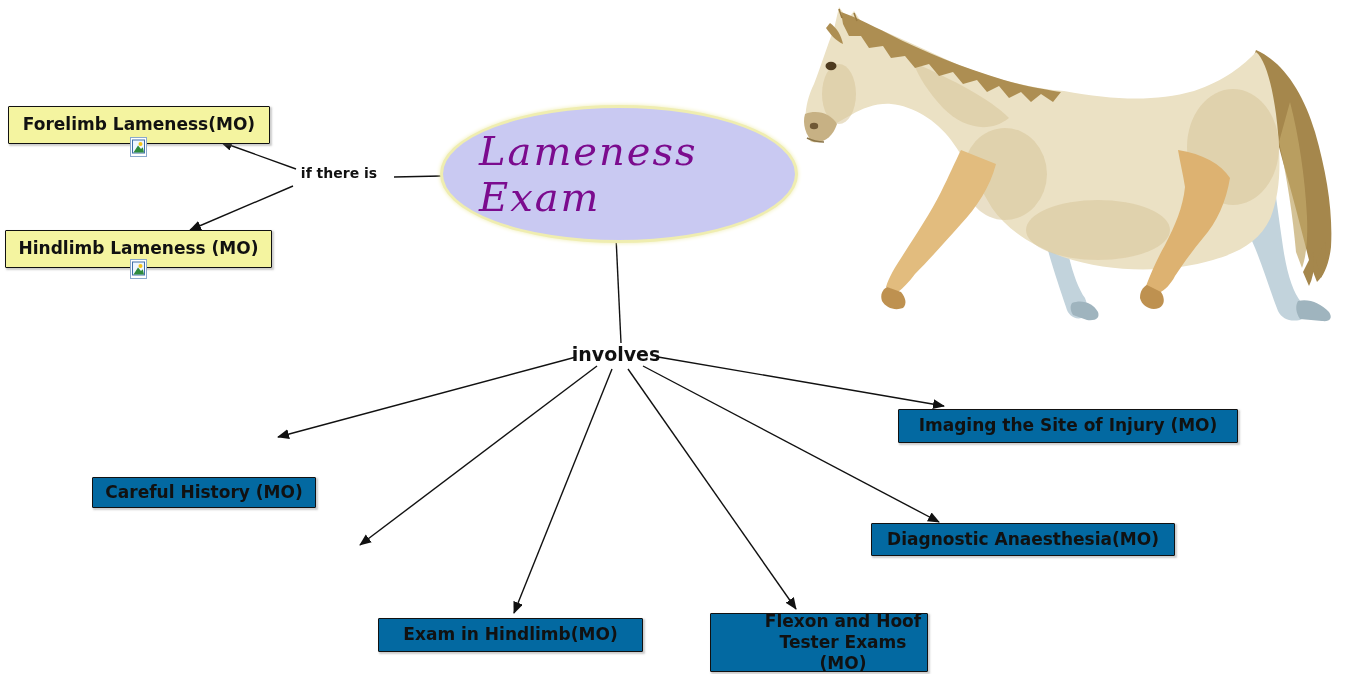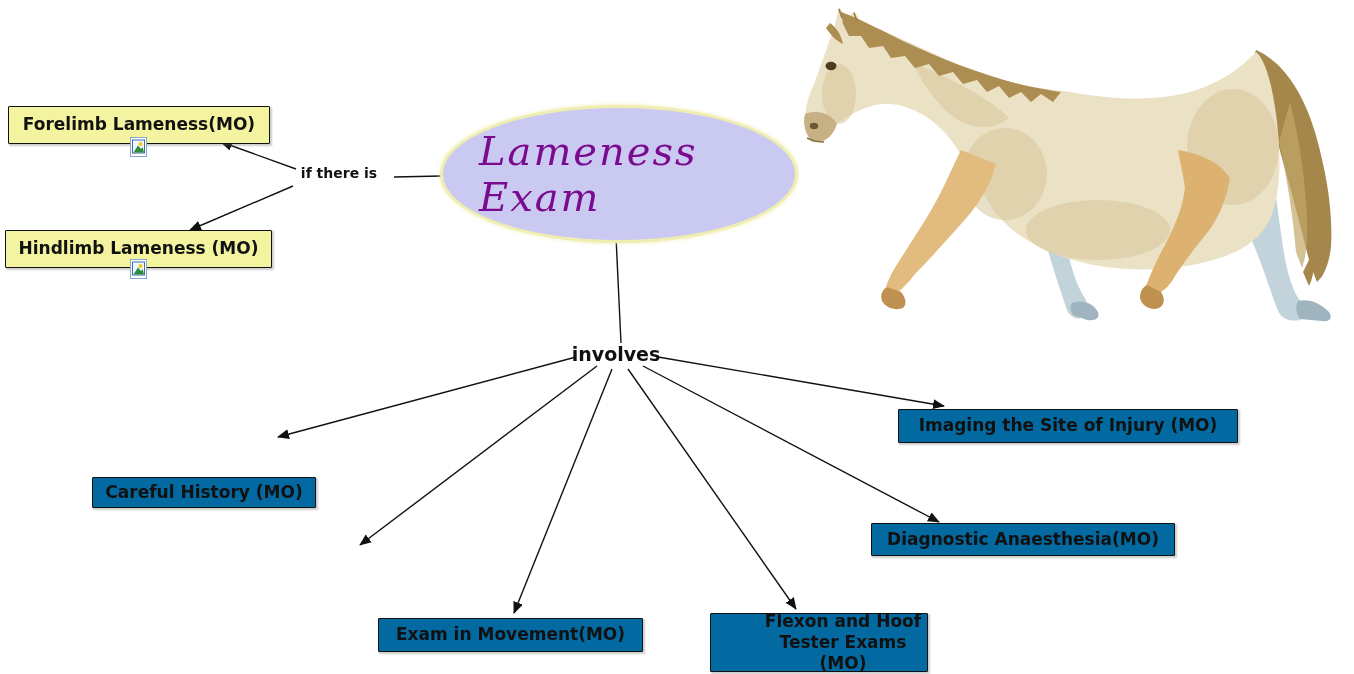--- a/index.html
+++ b/index.html
@@ -167,19 +167,19 @@
   <div class="res-icon i-hindlimb">
     <svg width="17" height="20" viewBox="0 0 17 20">
       <rect x="0.5" y="0.5" width="16" height="19" fill="#ffffff" stroke="#8aa8cc"></rect>
       <rect x="2.5" y="3" width="12" height="13" fill="#eef6ff" stroke="#3f6fa8"></rect>
       <circle cx="10.5" cy="7" r="2" fill="#f5c518"></circle>
       <polygon points="3.5,15.5 8,8.5 11,12 12.8,10.2 14,15.5" fill="#2e8b3d"></polygon>
     </svg>
   </div>
 
   <div class="node cyan n-careful">Careful History (MO)</div>
-  <div class="node cyan n-movement">Exam in Movement(MO)</div>
+  <div class="node cyan n-movement">Exam in Hindlimb(MO)</div>
   <div class="node cyan multiline n-flexon">Flexon and Hoof
 Tester Exams (MO)</div>
   <div class="node cyan n-diagnostic">Diagnostic Anaesthesia(MO)</div>
   <div class="node cyan n-imaging">Imaging the Site of Injury (MO)</div>
 
 </div>
 
 </body></html>

